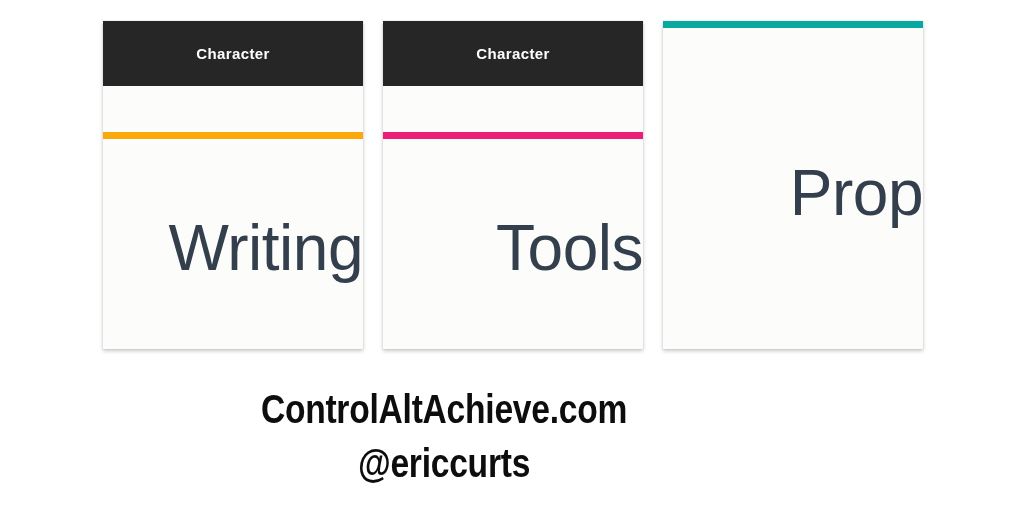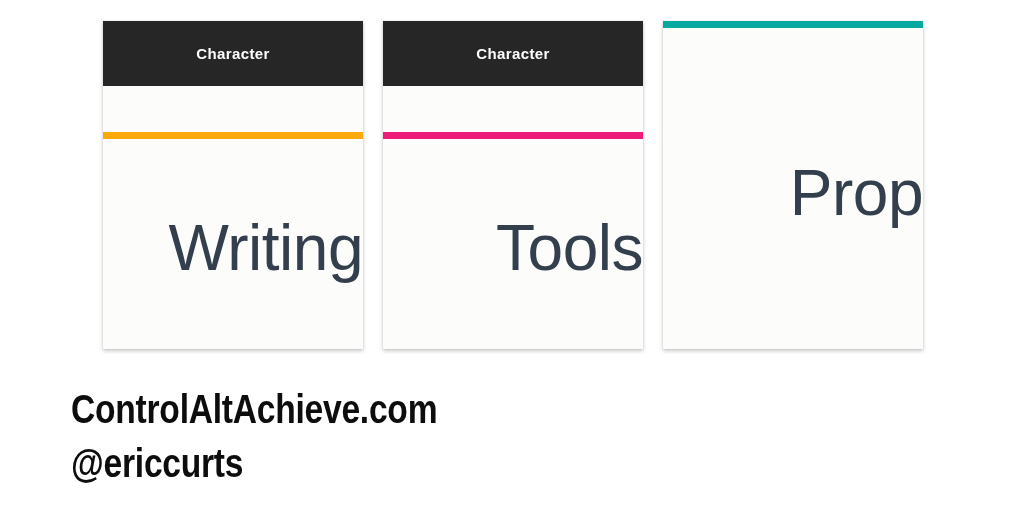--- a/index.html
+++ b/index.html
@@ -81,20 +81,21 @@
     letter-spacing: -0.5px;
     white-space: nowrap;
   }
 
   
   .attribution {
     position: absolute;
     left: 0;
     top: 382px;
     width: 888px;
+    text-align: center;
   }
 
   .attribution-line {
     color: #0d0d0d;
     font-family: "Liberation Sans Narrow", "Liberation Sans", sans-serif;
     font-size: 40px;
     font-weight: bold;
     line-height: 54px;
     letter-spacing: -0.3px;
     transform: scaleX(0.84);

